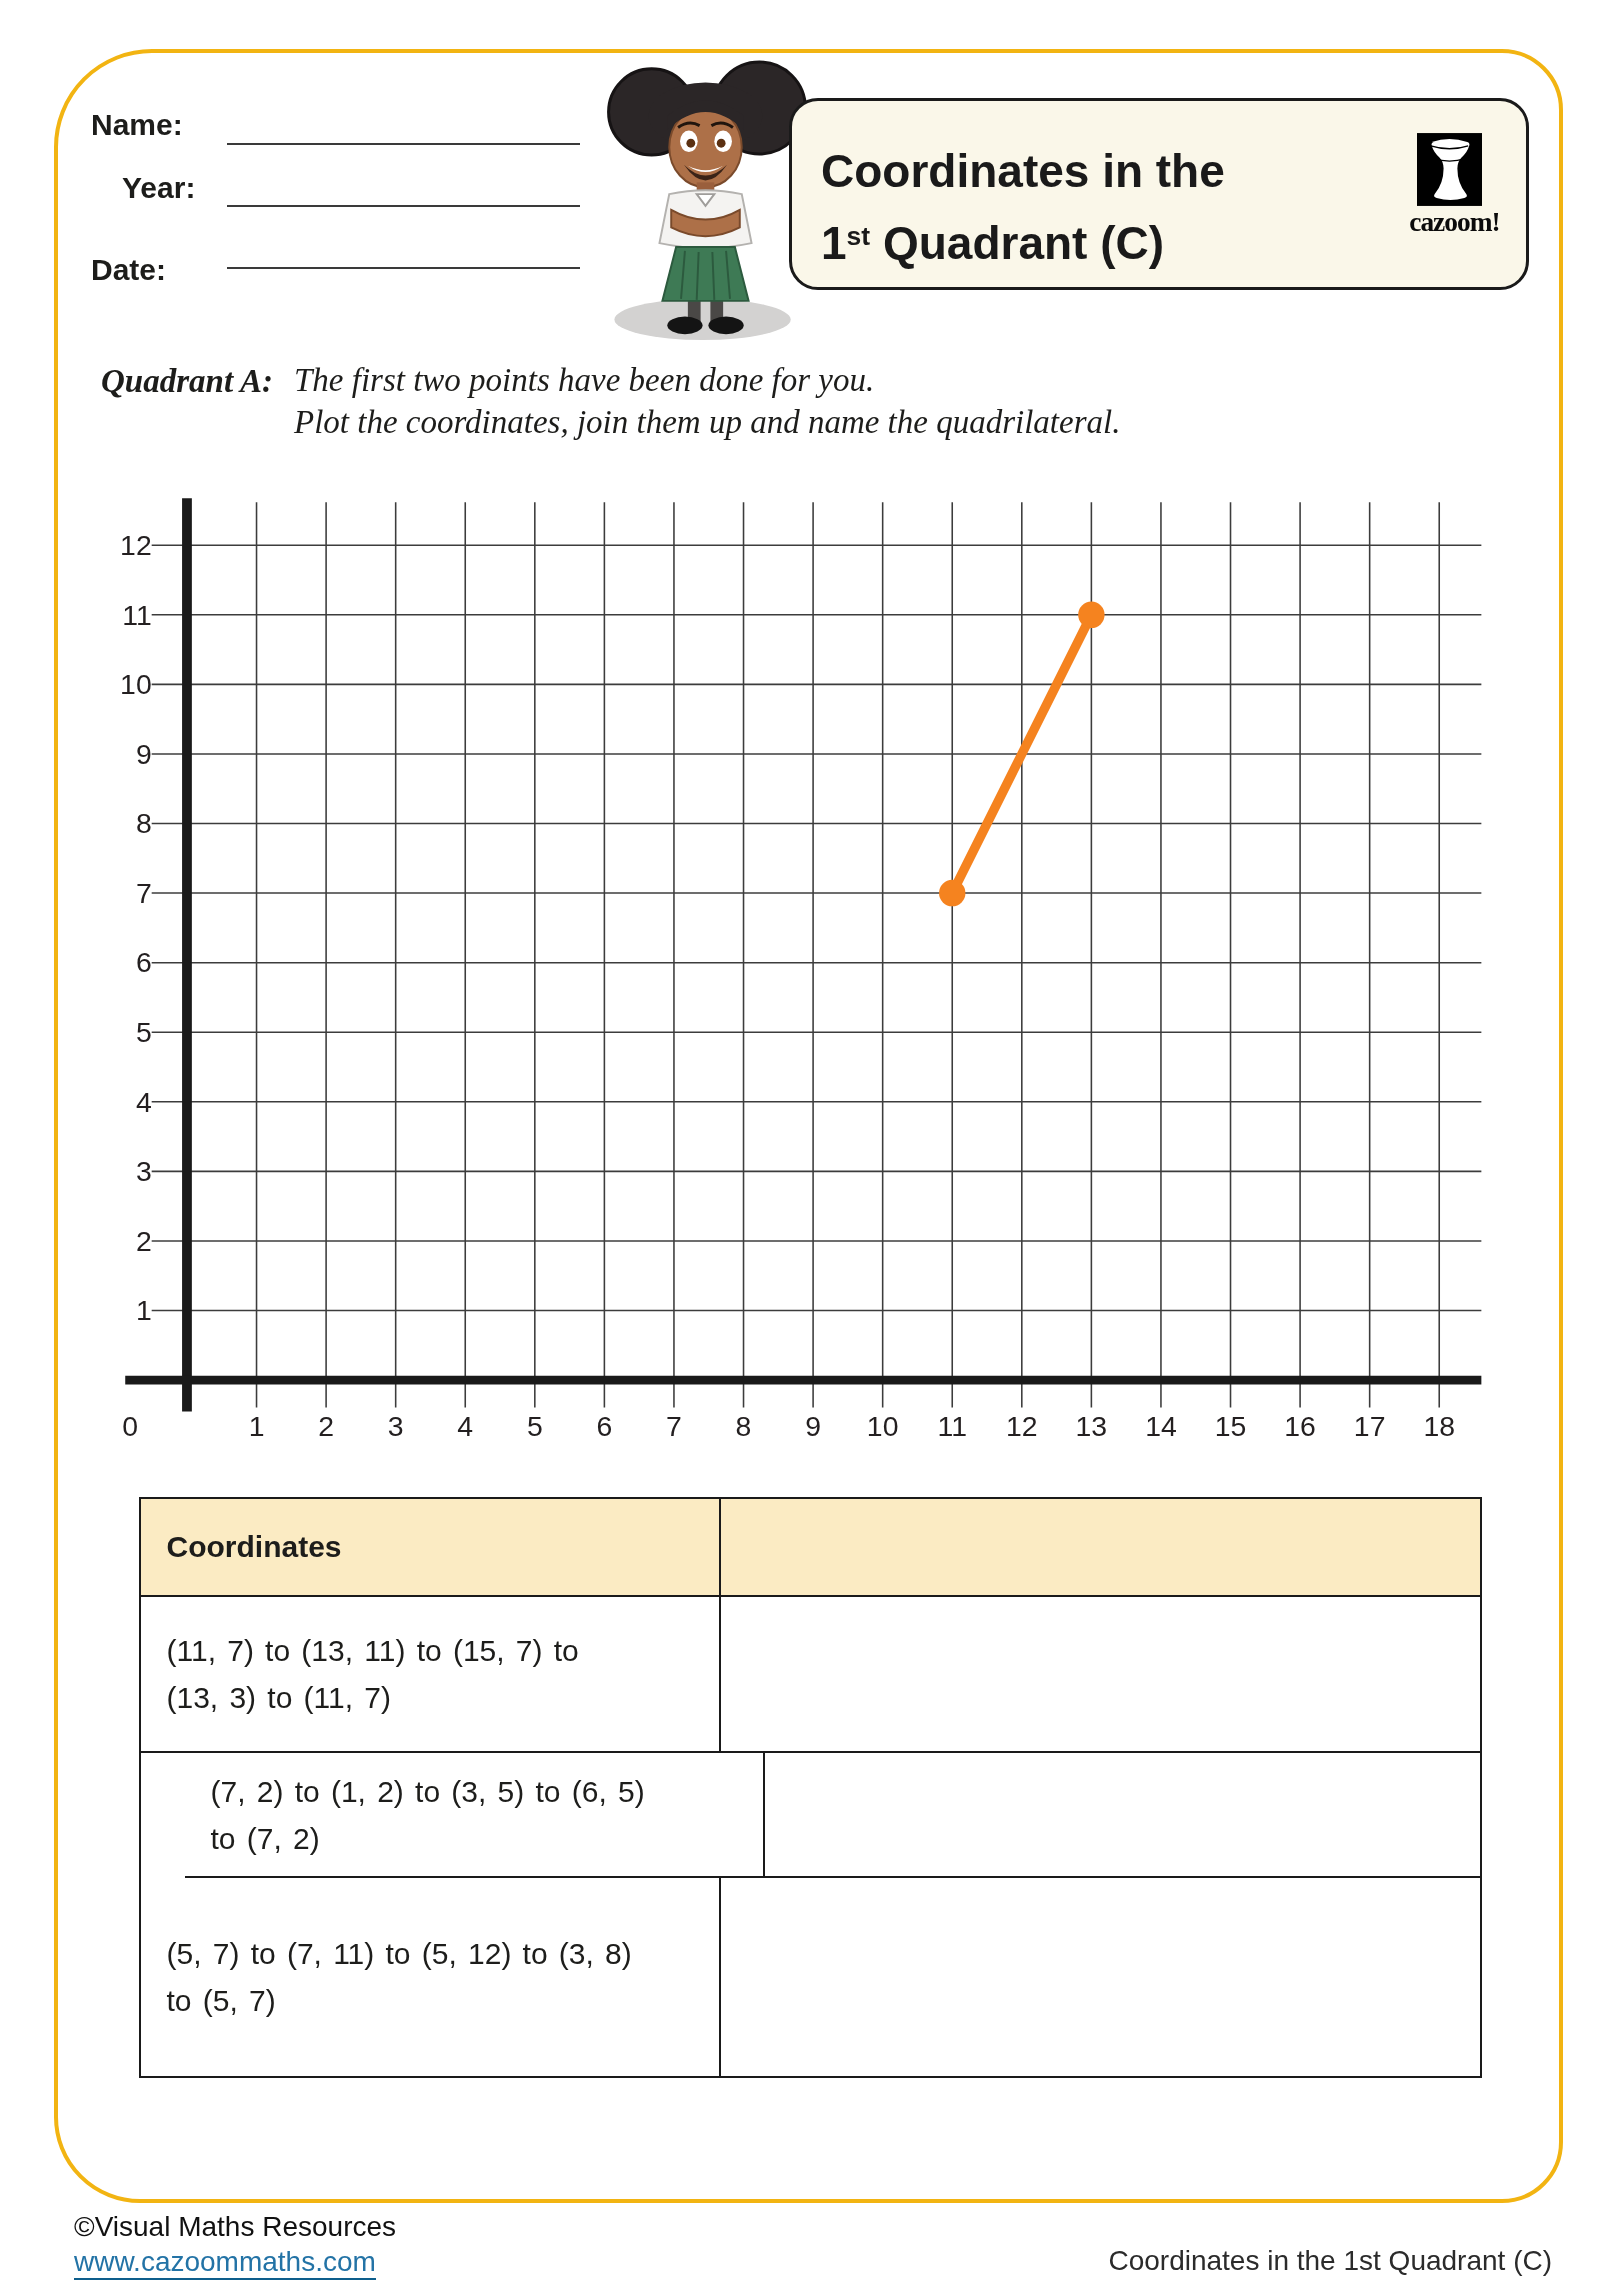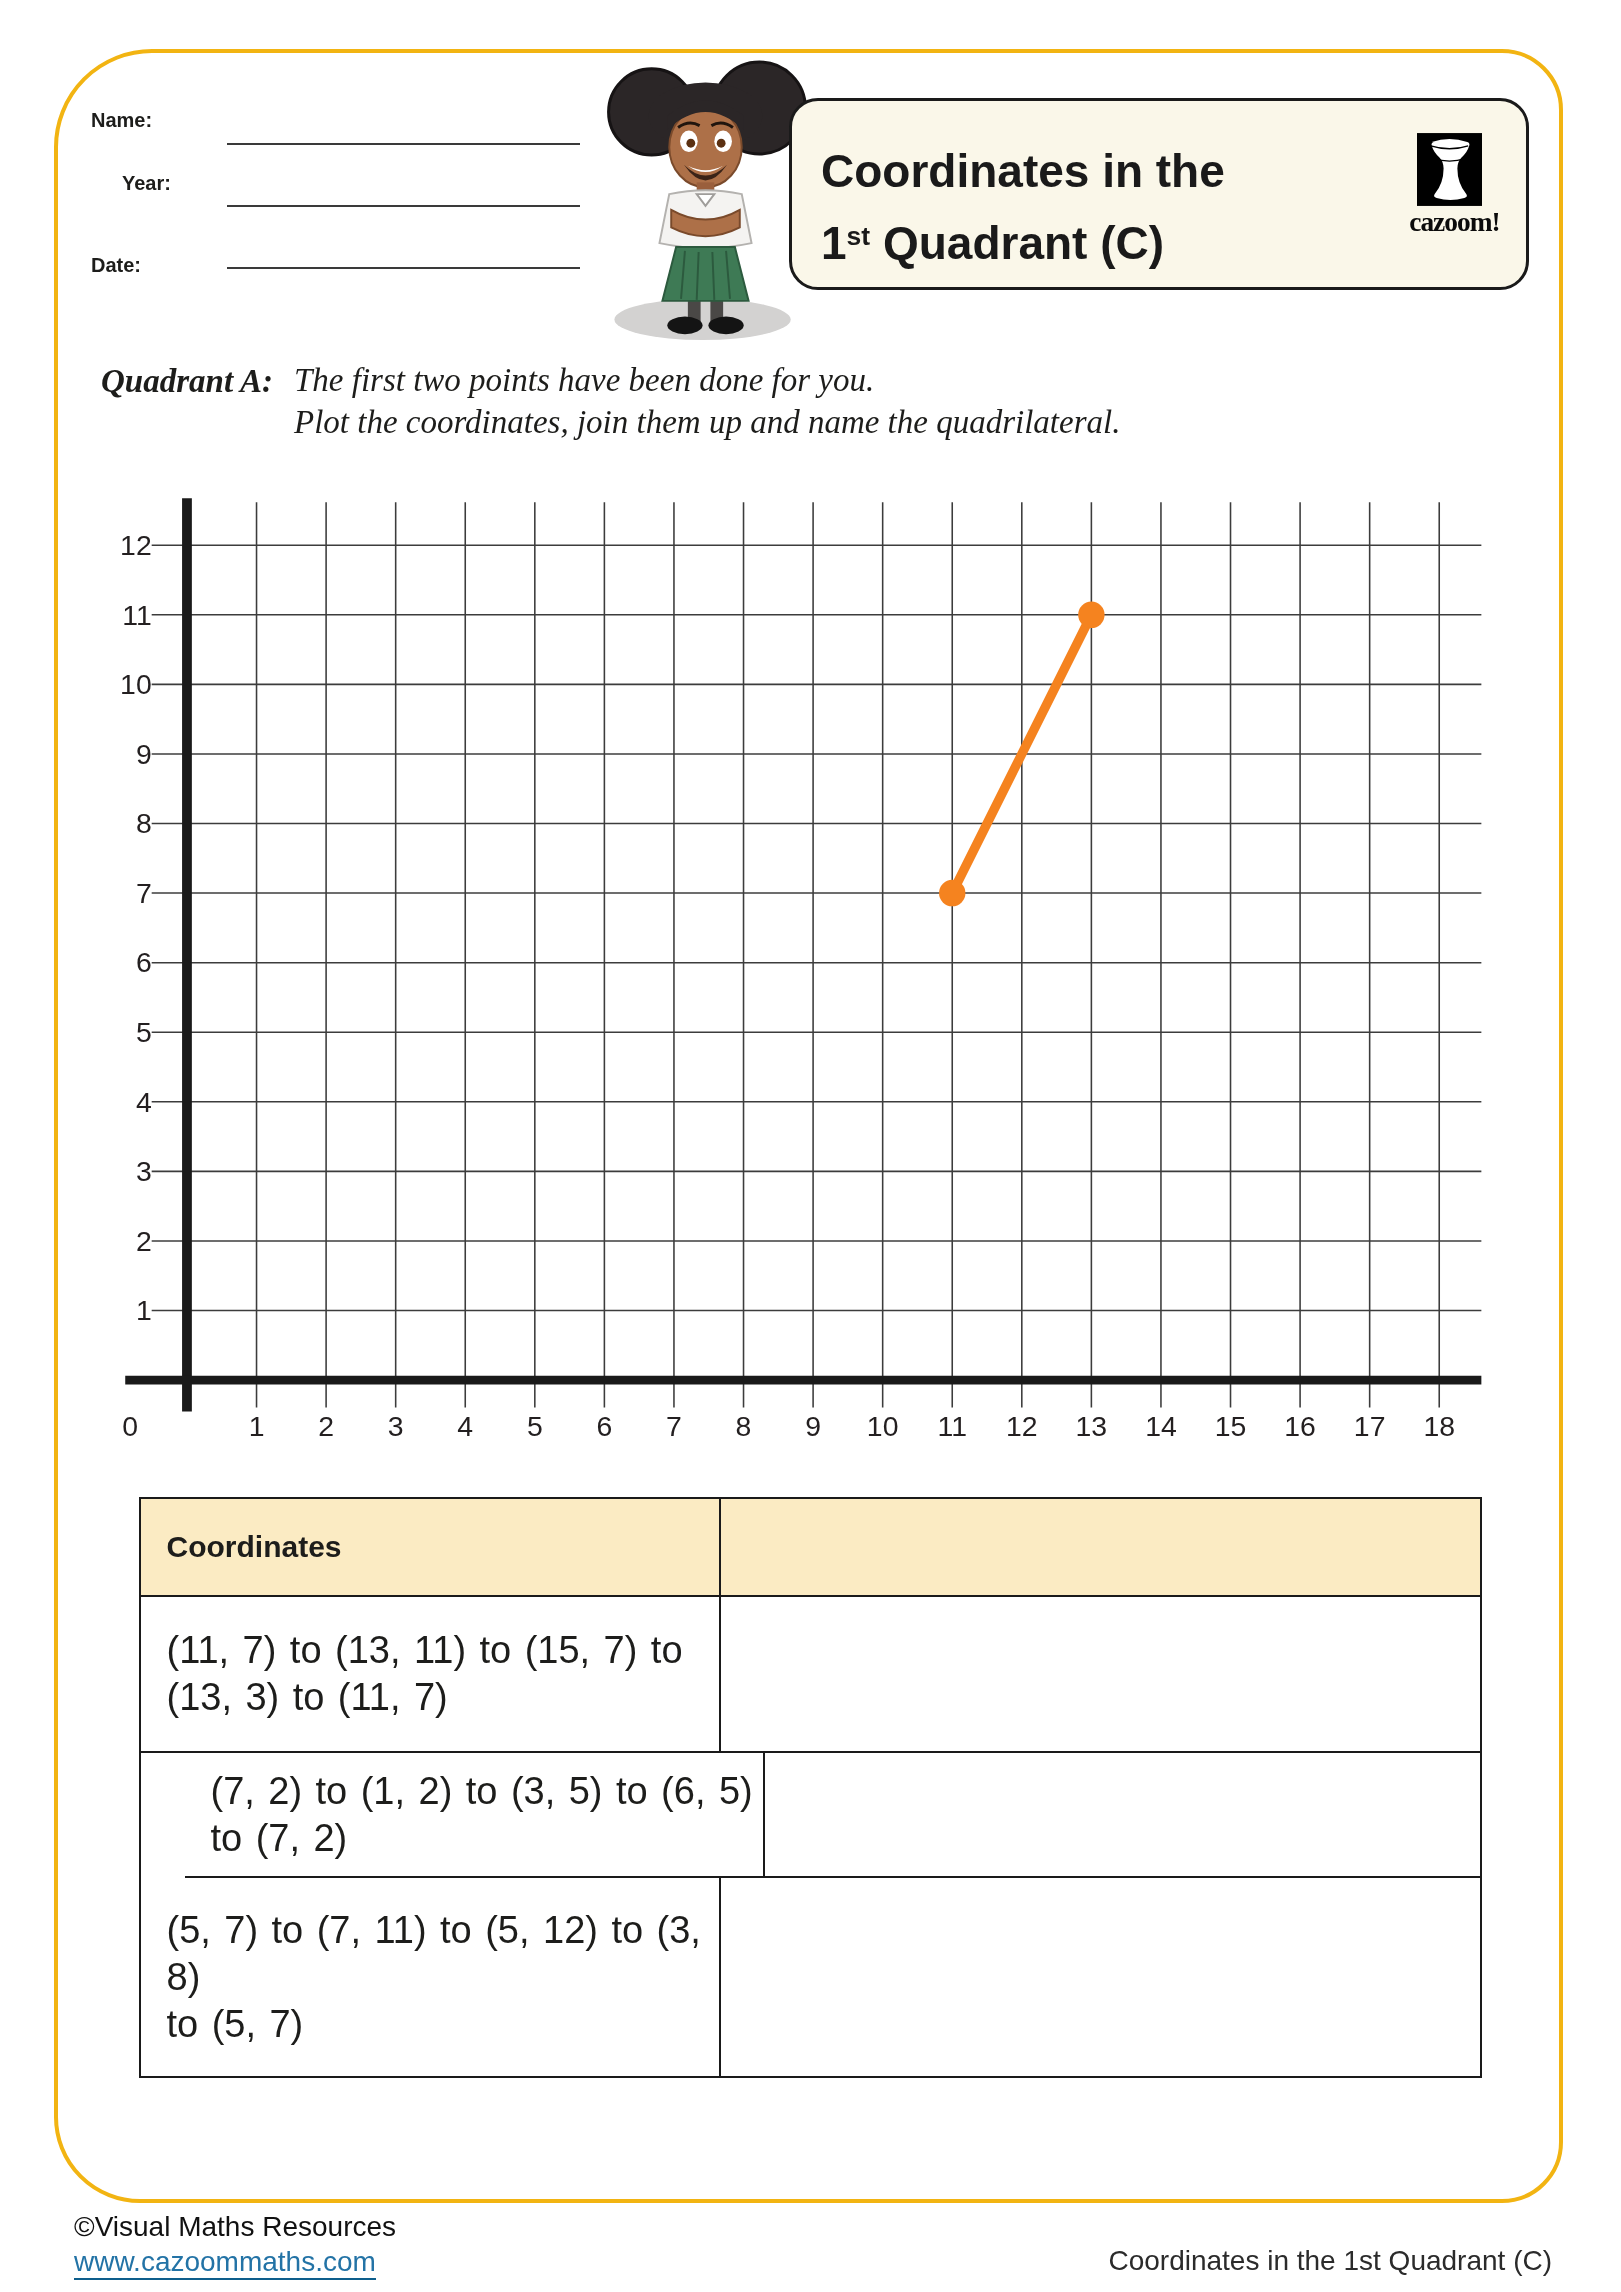--- a/index.html
+++ b/index.html
@@ -5,21 +5,21 @@
   html,body{margin:0;padding:0;background:#fff;}
   #page{position:relative;width:1621px;height:2293px;background:#fff;overflow:hidden;
         font-family:"Liberation Sans",sans-serif;color:#1d1d1b;}
   .abs{position:absolute;}
 
   
   #frame{left:54px;top:49px;width:1509px;height:2154px;border:4.9px solid #F2B412;
          border-radius:98px 61px 61px 86px;box-sizing:border-box;}
 
   
-  .fieldlabel{font-weight:bold;font-size:20px;line-height:1;}
+  .fieldlabel{font-weight:bold;font-size:30px;line-height:1;}
   .fieldline{height:2px;background:#3a3a3a;}
 
   
   #titlebox{left:789px;top:98px;width:740px;height:192px;background:#FAF7E9;
             border:3.9px solid #1a1a1a;border-radius:29px;box-sizing:border-box;}
   #titletext{left:821px;top:139px;font-weight:bold;font-size:46px;line-height:65px;color:#1a1a1a;}
   #titletext sup{font-size:26.5px;vertical-align:13.7px;}
   #logo{left:1417px;top:133px;width:96px;height:98px;}
   #logo .cz{position:absolute;left:-21.6px;top:74px;width:118px;text-align:center;
             font-family:"Liberation Serif",serif;font-weight:bold;font-size:27.4px;letter-spacing:-1px;color:#0b0b0b;}
@@ -35,21 +35,21 @@
 
   
   #qtable{left:139px;top:1497px;width:1343px;height:581px;border:2.9px solid #1a1a1a;
           box-sizing:border-box;display:flex;flex-direction:column;}
   .trow{display:flex;box-sizing:border-box;}
   .thead{height:98px;background:#FBEBC3;border-bottom:2.9px solid #1a1a1a;}
   .c1{width:580px;box-sizing:border-box;border-right:2.9px solid #1a1a1a;padding-left:25.5px;
       display:flex;flex-direction:column;justify-content:center;}
   .c2{flex:1;box-sizing:border-box;padding-left:25.5px;display:flex;flex-direction:column;justify-content:center;}
   .hcell{font-weight:bold;font-size:30px;}
-  .coordtext{font-size:38px;line-height:47px;word-spacing:2.9px;}
+  .coordtext{font-size:30px;line-height:47px;word-spacing:2.9px;}
   .r1{height:156px;border-bottom:2.5px solid #1a1a1a;}
   .r2{height:125px;border-bottom:2.5px solid #1a1a1a;margin-left:44px;}
   .r3{flex:1;}
 
   
   .foot{font-size:28px;line-height:1;}
   #footlink{color:#2373A6;border-bottom:2.5px solid #0E5E8C;padding-bottom:2px;text-decoration:none;}
 </style>
 </head>
 <body>

